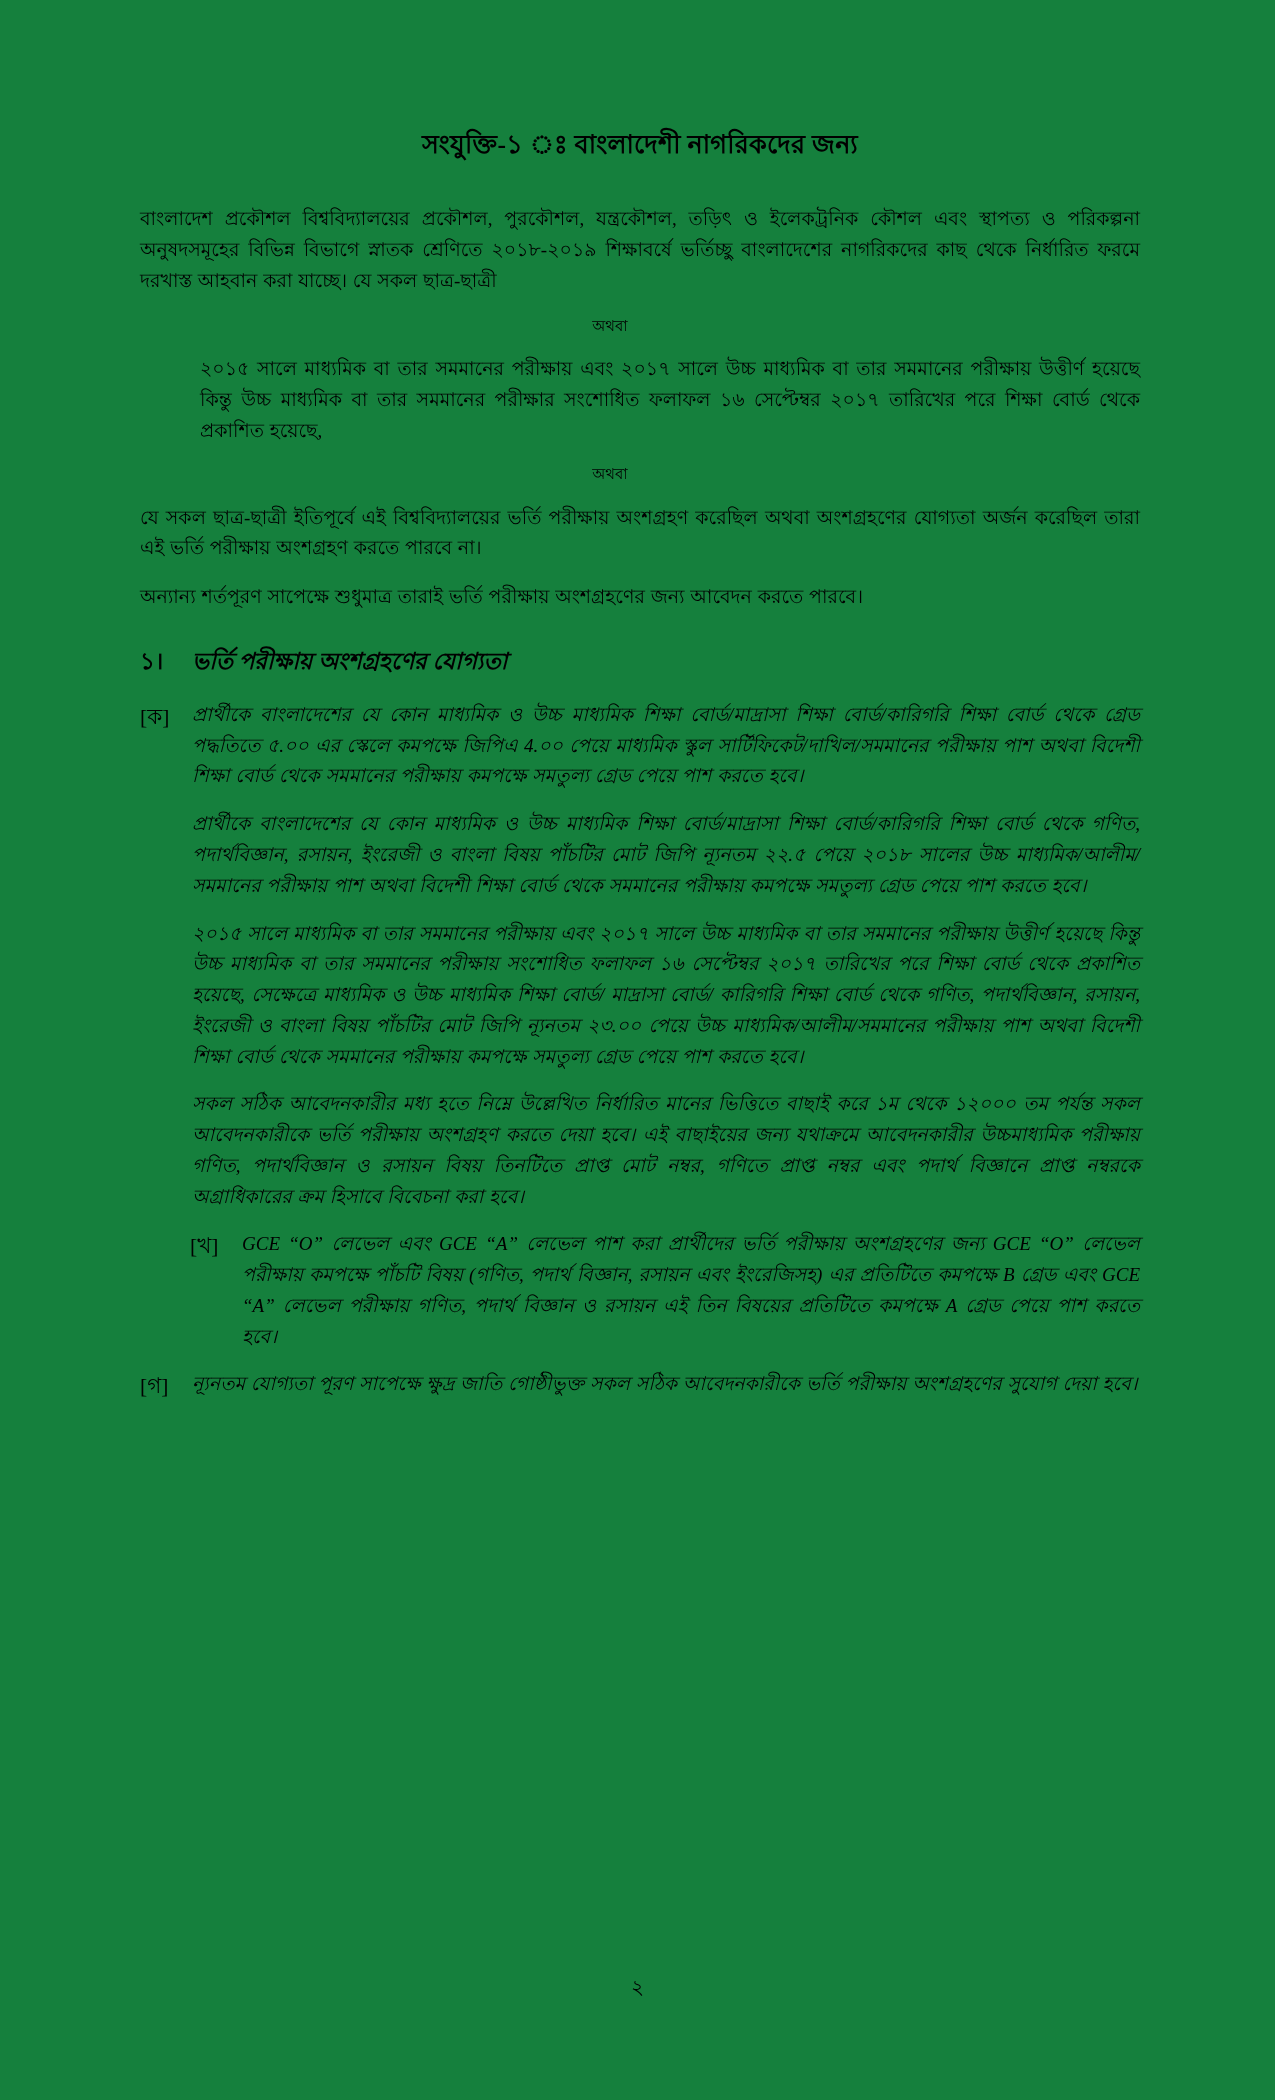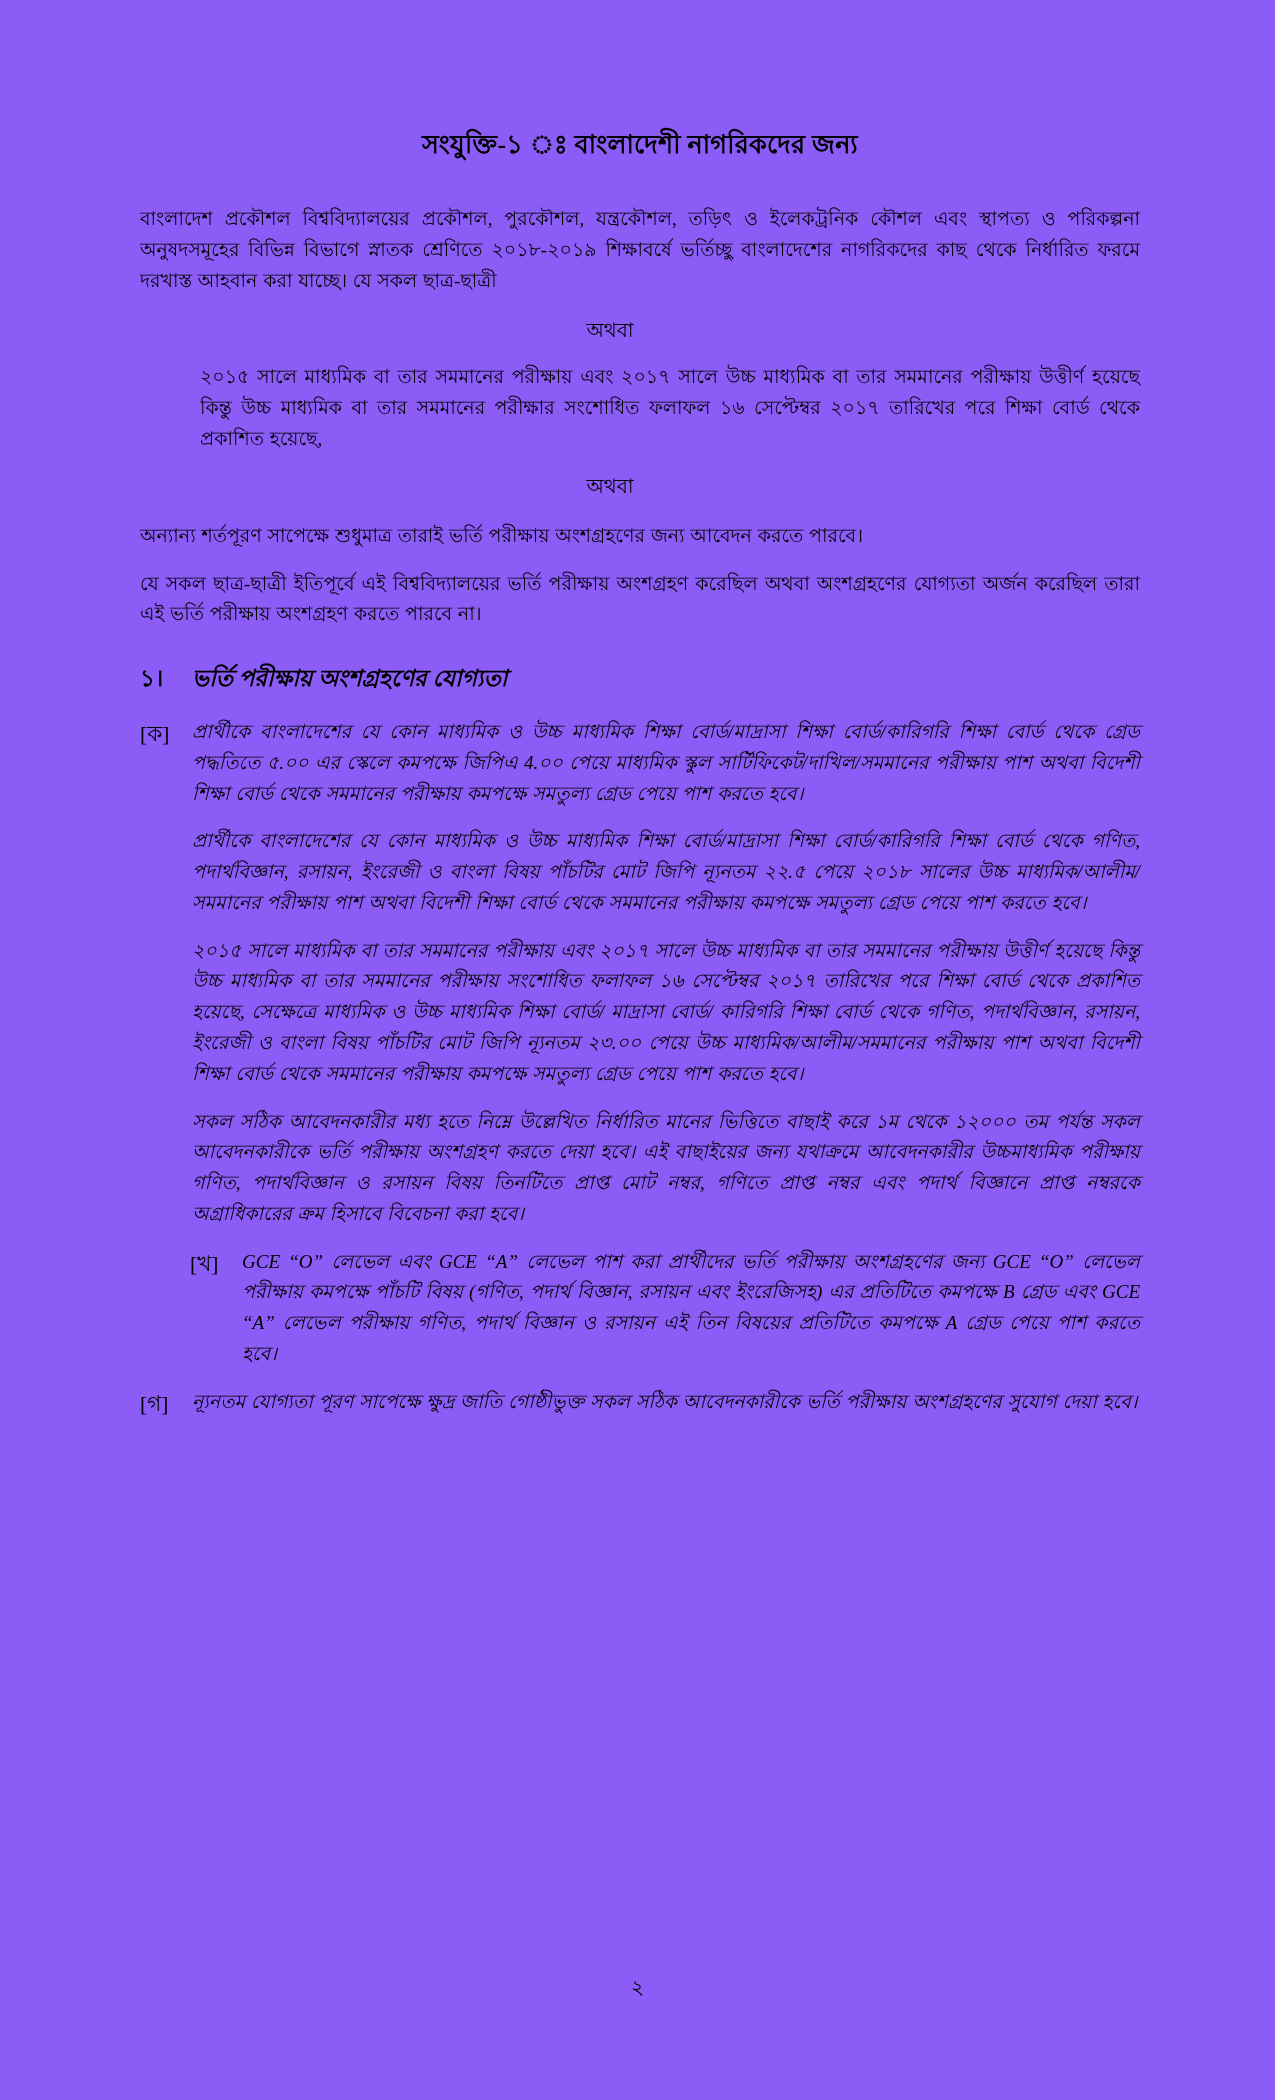--- a/index.html
+++ b/index.html
@@ -10,21 +10,21 @@
     background: #ffffff;
   }
   body {
     font-family: "Liberation Serif", "DejaVu Serif", serif;
     color: #000000;
   }
   .page {
     position: relative;
     width: 1275px;
     height: 2100px;
-    background: #8b5cf6;
+    background: #15803d;
     padding: 16px;
     overflow: hidden;
   }
   .page-inner {
     position: absolute;
     left: 140px;
     top: 128px;
     width: 1000px;
   }
 
@@ -50,21 +50,21 @@
 
   
   .indent-block {
     margin-left: 60px;
     width: 940px;
   }
   .indent-block .para { margin-bottom: 0; }
 
   .othoba {
     text-align: center;
-    font-size: 20px;
+    font-size: 15px;
     line-height: 1.62;
     margin: 16px 0 16px 0;
     padding-right: 120px;
   }
 
   
   .section-head {
     display: flex;
     align-items: baseline;
     font-size: 23px;
@@ -128,23 +128,23 @@
     <div class="indent-block">
 
       <div class="othoba">অথবা</div>
 
       <p class="para">২০১৫ সালে মাধ্যমিক বা তার সমমানের পরীক্ষায় এবং ২০১৭ সালে উচ্চ মাধ্যমিক বা তার সমমানের পরীক্ষায় উত্তীর্ণ হয়েছে কিন্তু উচ্চ মাধ্যমিক বা তার সমমানের পরীক্ষার সংশোধিত ফলাফল ১৬ সেপ্টেম্বর ২০১৭ তারিখের পরে শিক্ষা বোর্ড থেকে প্রকাশিত হয়েছে,</p>
 
       <div class="othoba">অথবা</div>
 
     </div>
 
+    <p class="para">যে সকল ছাত্র-ছাত্রী ইতিপূর্বে এই বিশ্ববিদ্যালয়ের ভর্তি পরীক্ষায় অংশগ্রহণ করেছিল অথবা অংশগ্রহণের যোগ্যতা অর্জন করেছিল তারা এই ভর্তি পরীক্ষায় অংশগ্রহণ করতে পারবে না।</p>
+
     <p class="para" style="margin-top:18px;">অন্যান্য শর্তপূরণ সাপেক্ষে শুধুমাত্র তারাই ভর্তি পরীক্ষায় অংশগ্রহণের জন্য আবেদন করতে পারবে।</p>
-
-    <p class="para">যে সকল ছাত্র-ছাত্রী ইতিপূর্বে এই বিশ্ববিদ্যালয়ের ভর্তি পরীক্ষায় অংশগ্রহণ করেছিল অথবা অংশগ্রহণের যোগ্যতা অর্জন করেছিল তারা এই ভর্তি পরীক্ষায় অংশগ্রহণ করতে পারবে না।</p>
 
     <div class="section-head">
       <span class="num">১।</span>
       <span class="head-text">ভর্তি পরীক্ষায় অংশগ্রহণের যোগ্যতা</span>
     </div>
 
     <div class="clause">
       <span class="marker">[ক]</span>
       <div class="clause-body">
         <p class="para">প্রার্থীকে বাংলাদেশের যে কোন মাধ্যমিক ও উচ্চ মাধ্যমিক শিক্ষা বোর্ড/মাদ্রাসা শিক্ষা বোর্ড/কারিগরি শিক্ষা বোর্ড থেকে গ্রেড পদ্ধতিতে ৫.০০ এর স্কেলে কমপক্ষে জিপিএ 4.০০ পেয়ে মাধ্যমিক স্কুল সার্টিফিকেট/দাখিল/সমমানের পরীক্ষায় পাশ অথবা বিদেশী শিক্ষা বোর্ড থেকে সমমানের পরীক্ষায় কমপক্ষে সমতুল্য গ্রেড পেয়ে পাশ করতে হবে।</p>

